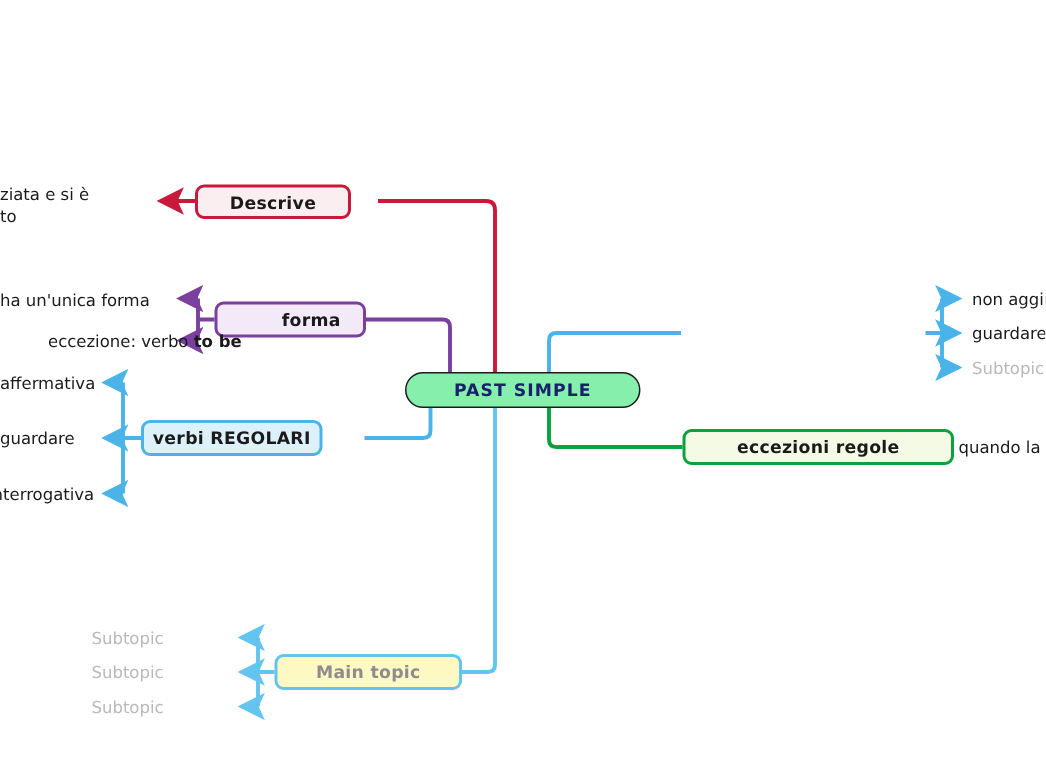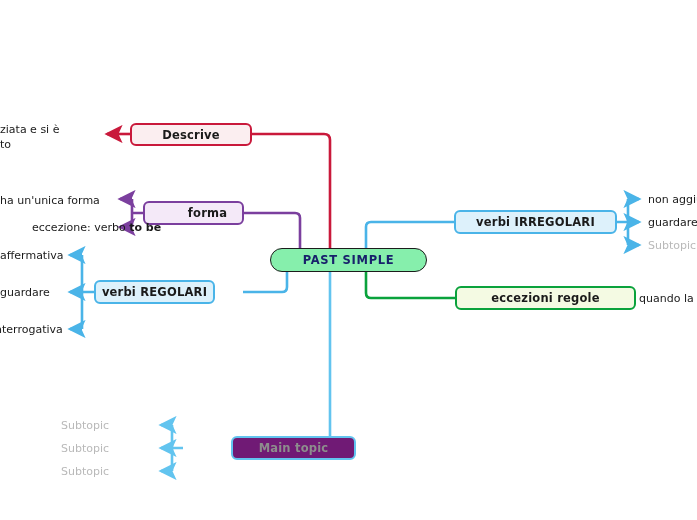--- a/index.html
+++ b/index.html
@@ -67,23 +67,22 @@
     background: #ddf1fb;
     color: #1a1a1a;
   }
   .node-green {
     border-color: #0aa23c;
     background: #f4fae3;
     color: #1a1a1a;
   }
   .node-placeholder {
     border-color: #62c4ef;
-    background: #701a75;
+    background: #fef9c3;
     color: #8d8d8d;
-    margin-left: 48px;
   }
 
   
   .leaf {
     position: absolute;
     font-size: 11px;
     color: #1a1a1a;
     white-space: nowrap;
     line-height: 14px;
   }
@@ -154,39 +153,36 @@
     <path d="M628,245 L639,245" fill="none" stroke="#4ab4e8" stroke-width="2.6" marker-end="url(#ar-sky)"></path>
 
     <path d="M366,272 L366,293 Q366,298 371,298 L455,298" fill="none" stroke="#0aa23c" stroke-width="2.6"></path>
     <path d="M606,298 L629,298" fill="none" stroke="#0aa23c" stroke-width="2.6" marker-end="url(#ar-green)"></path>
   </svg>
 
   <div class="node node-central" style="left:270px; top:248px; width:157px; height:24px;">
     <span>PAST SIMPLE</span>
   </div>
 
-  <div class="node node-descrive" style="left:130px; top:123px; width:122px; height:23px;">
+  <div class="node node-descrive" style="left:130px; top:123px; width:104px; height:23px;">
     <span>Descrive</span>
   </div>
 
   <div class="node node-forma" style="left:143px; top:201px; width:101px; height:24px;padding-left:28px;">
     <span>forma</span>
   </div>
 
   <div class="node node-blue" style="left:94px; top:280px; width:121px; height:24px;">
     <span>verbi REGOLARI</span>
   </div>
 
   <div class="node node-placeholder" style="left:183px; top:436px; width:125px; height:24px;">
     <span>Main topic</span>
   </div>
 
-  <div class="node node-blue" style="left:454px; top:210px; width:163px; height:24px;">
-    <span>verbi IRREGOLARI</span>
-  </div>
 
   <div class="node node-green" style="left:455px; top:286px; width:181px; height:24px;">
     <span>eccezioni regole</span>
   </div>
 
   <div class="leaf leaf-two-line" style="left:0px; top:122px; width:100px;">
     <div>ziata e si è</div>
     <div>to</div>
   </div>
 

